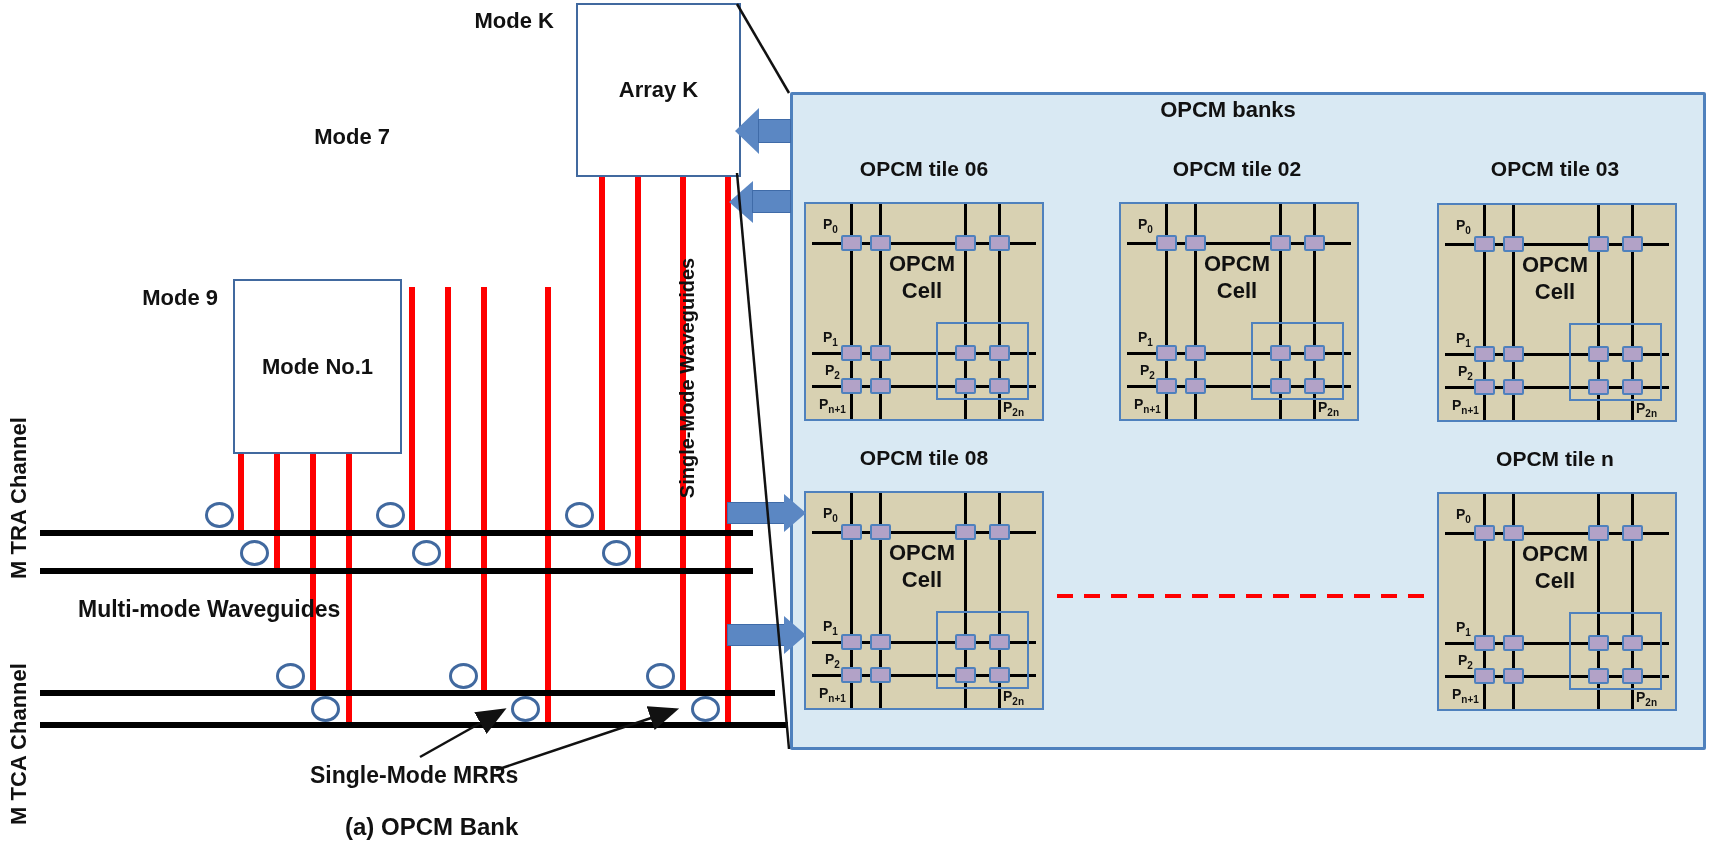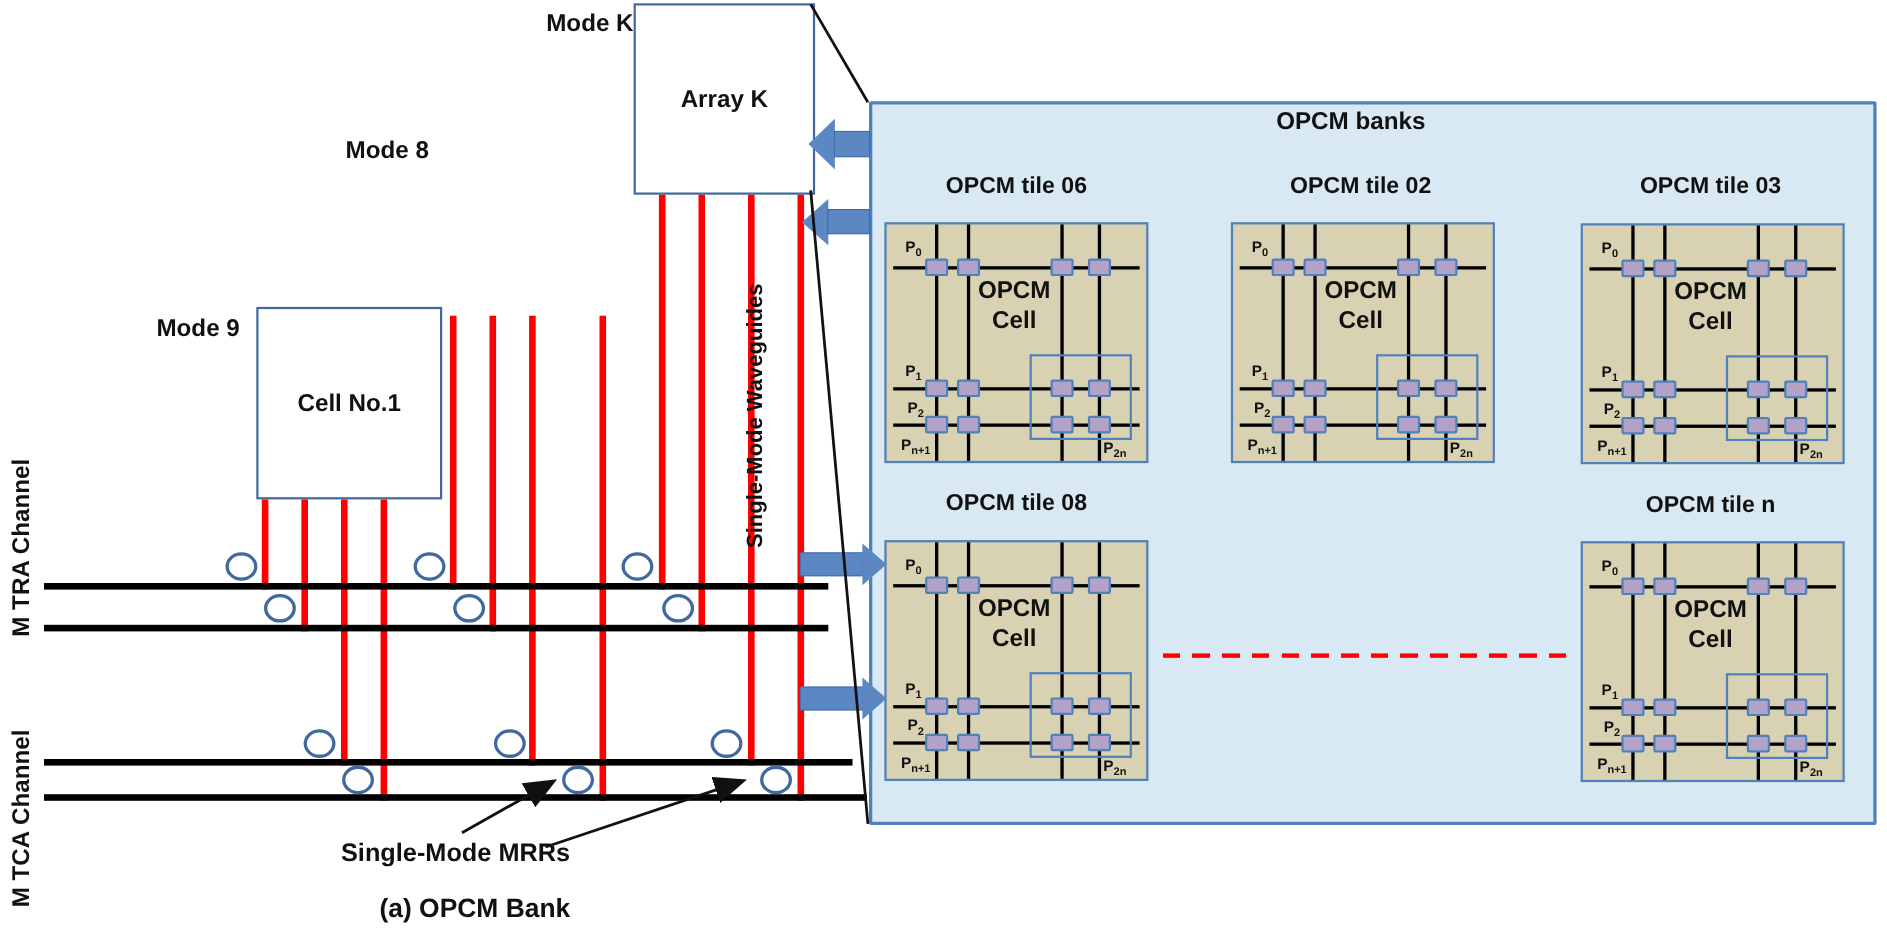--- a/index.html
+++ b/index.html
@@ -77,25 +77,25 @@
         <polygon points="0,0 12,5 0,10" fill="#111111"></polygon>
       </marker>
     </defs>
     <line x1="737" y1="4" x2="789" y2="93" stroke="#111111" stroke-width="2.5"></line>
     <line x1="737" y1="173" x2="789" y2="749" stroke="#111111" stroke-width="2.5"></line>
     <line x1="420" y1="757" x2="500" y2="712" stroke="#111111" stroke-width="2.5" marker-end="url(#ah)"></line>
     <line x1="496" y1="770" x2="672" y2="711" stroke="#111111" stroke-width="2.5" marker-end="url(#ah)"></line>
   </svg>
 
   <div class="mode-label" style="left:98px;top:285px;width:120px;">Mode 9</div>
-  <div class="mode-label" style="left:270px;top:124px;width:120px;">Mode 8</div>
-  <div class="mode-label" style="left:456px;top:8px;width:120px;">Mode K</div>
+  <div class="mode-label" style="left:270px;top:124px;width:120px;">Mode 7</div>
+  <div class="mode-label" style="left:434px;top:8px;width:120px;">Mode K</div>
 
   <div class="bank-box" style="left:233px;top:279px;width:165px;height:171px;">
-    <span>Cell No.1</span>
+    <span>Mode No.1</span>
   </div>
   <div class="bank-box" style="left:576px;top:3px;width:161px;height:170px;">
     <span>Array K</span>
   </div>
 
   <div id="wg-layer">
       <div class="black-line" style="left: 40px; top: 530px; width: 713px;"></div>
       <div class="black-line" style="left: 40px; top: 568px; width: 713px;"></div>
       <div class="black-line" style="left: 40px; top: 690px; width: 735px;"></div>
       <div class="black-line" style="left: 40px; top: 722px; width: 748px;"></div>
@@ -122,20 +122,21 @@
       <div class="mrr" style="left: 646px; top: 663px;"></div>
       <div class="mrr" style="left: 311px; top: 696px;"></div>
       <div class="mrr" style="left: 511px; top: 696px;"></div>
       <div class="mrr" style="left: 691px; top: 696px;"></div>
     </div>
 
   <div class="vlabel" style="left:-131px;top:484px;">M TRA Channel</div>
   <div class="vlabel" style="left:-131px;top:730px;">M TCA Channel</div>
   <div class="vlabel" style="left:537px;top:364px;font-size:20px;">Single-Mode Waveguides</div>
 
+  <div class="flat-label" style="left:78px;top:596px;font-size:23px;">Multi-mode Waveguides</div>
   <div class="flat-label" style="left:310px;top:762px;font-size:23px;">Single-Mode MRRs</div>
   <div class="caption" style="left:345px;top:813px;">(a) OPCM Bank</div>
 
 
   <div class="blue-box" style="left:790px;top:92px;width:916px;height:658px;"></div>
   <div class="flat-label" style="left:1128px;top:97px;width:200px;text-align:center;font-size:22px;z-index:3;">OPCM banks</div>
 
   <div class="tile-label" style="left:806px;top:157px;">OPCM tile 06</div>
   <div class="tile-label" style="left:1119px;top:157px;">OPCM tile 02</div>
   <div class="tile-label" style="left:1437px;top:157px;">OPCM tile 03</div>

